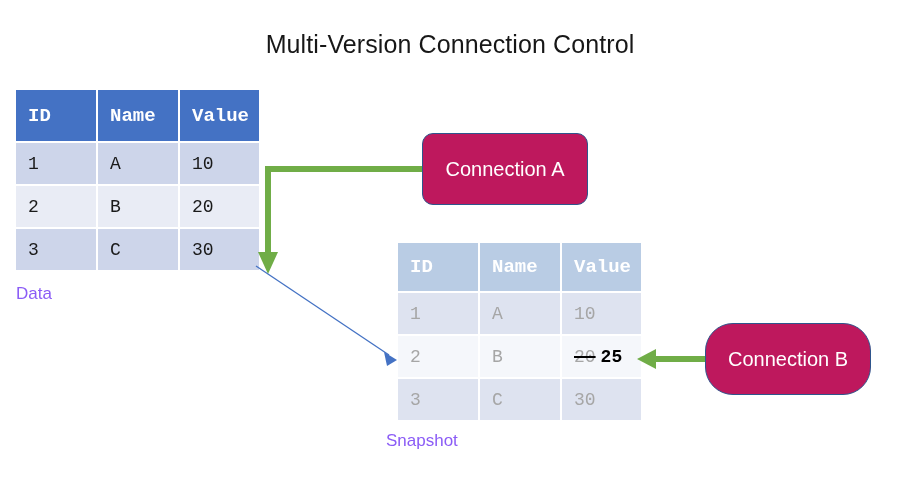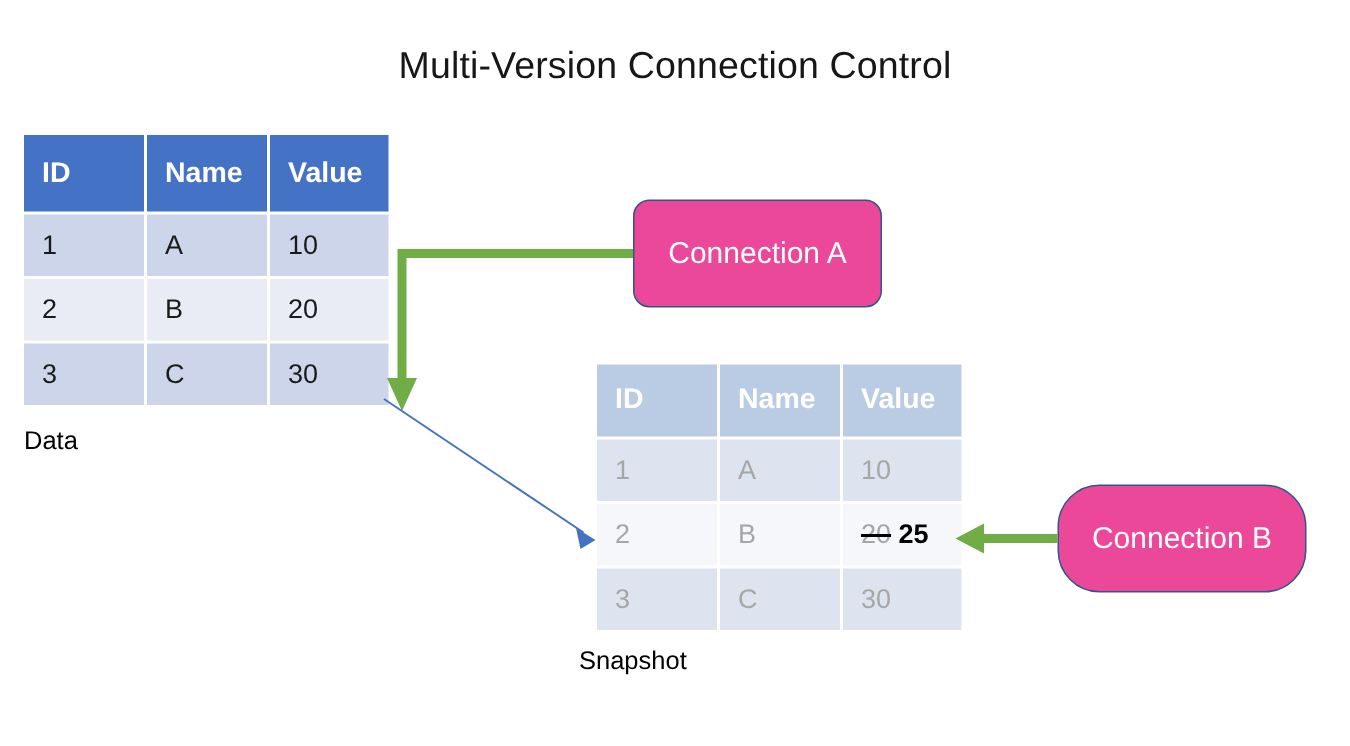--- a/index.html
+++ b/index.html
@@ -39,20 +39,21 @@
     border-collapse: separate;
     border-spacing: 2px;
     table-layout: fixed;
   }
   .grid-table td, .grid-table th {
     padding: 0 0 0 12px;
     margin: 0;
     text-align: left;
     vertical-align: middle;
     font-weight: normal;
+    font-family: Liberation Mono, monospace;
   }
   .grid-table th {
     font-weight: bold;
   }
 
   
   #data-table {
     left: 14px;
     top: 88px;
     width: 243px;
@@ -101,30 +102,30 @@
   .new-value {
     color: #000000;
     font-weight: bold;
     margin-left: 5px;
   }
 
   
   .caption {
     position: absolute;
     font-size: 17px;
-    color: #000000;
+    color: #8b5cf6;
     white-space: nowrap;
   }
   #data-caption     { left: 16px;  top: 284px; }
   #snapshot-caption { left: 386px; top: 431px; }
 
   
   .conn-box {
     position: absolute;
-    background: #ec4899;
+    background: #be185d;
     border: 1px solid #2E558C;
     border-radius: 11px;
     color: #ffffff;
     font-size: 20px;
     display: flex;
     align-items: center;
     justify-content: center;
     box-sizing: border-box;
   }
   #conn-a { left: 422px; top: 133px; width: 166px; height: 72px; }

